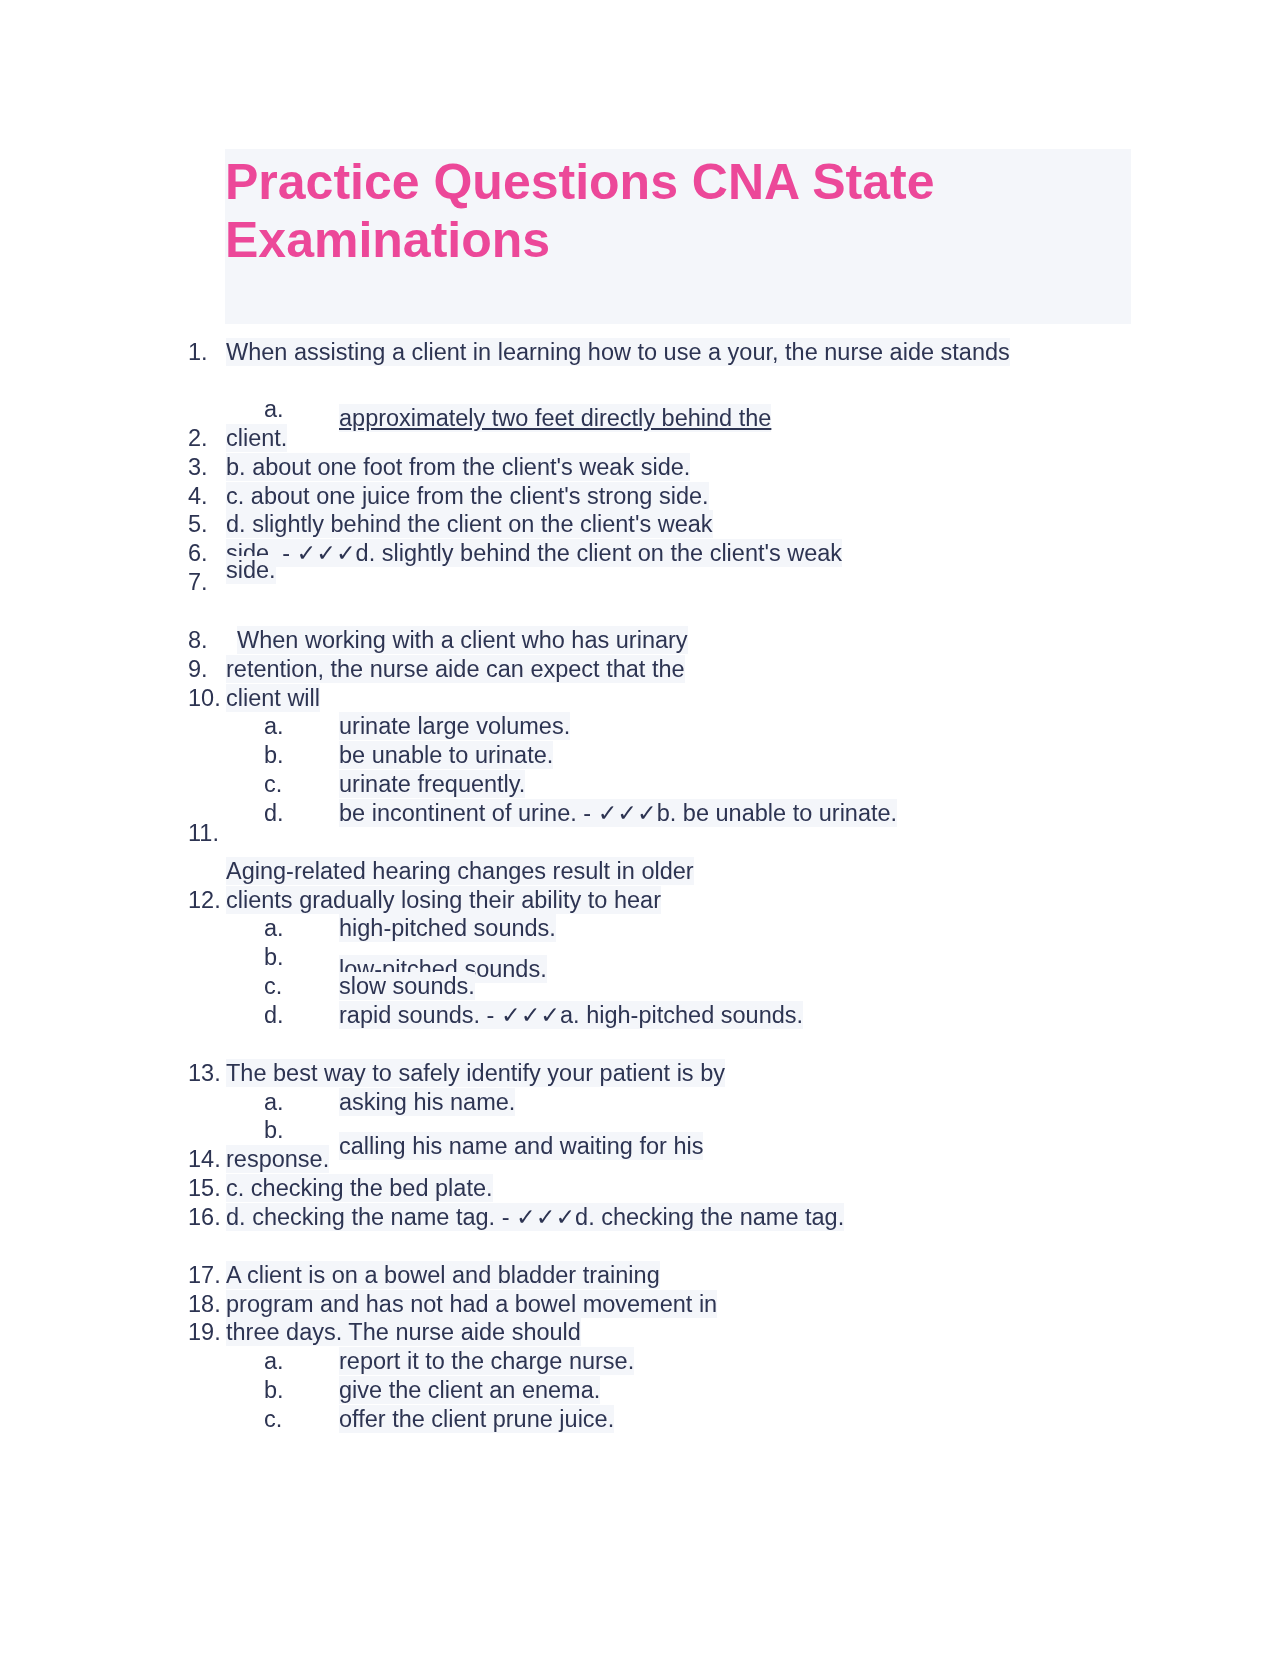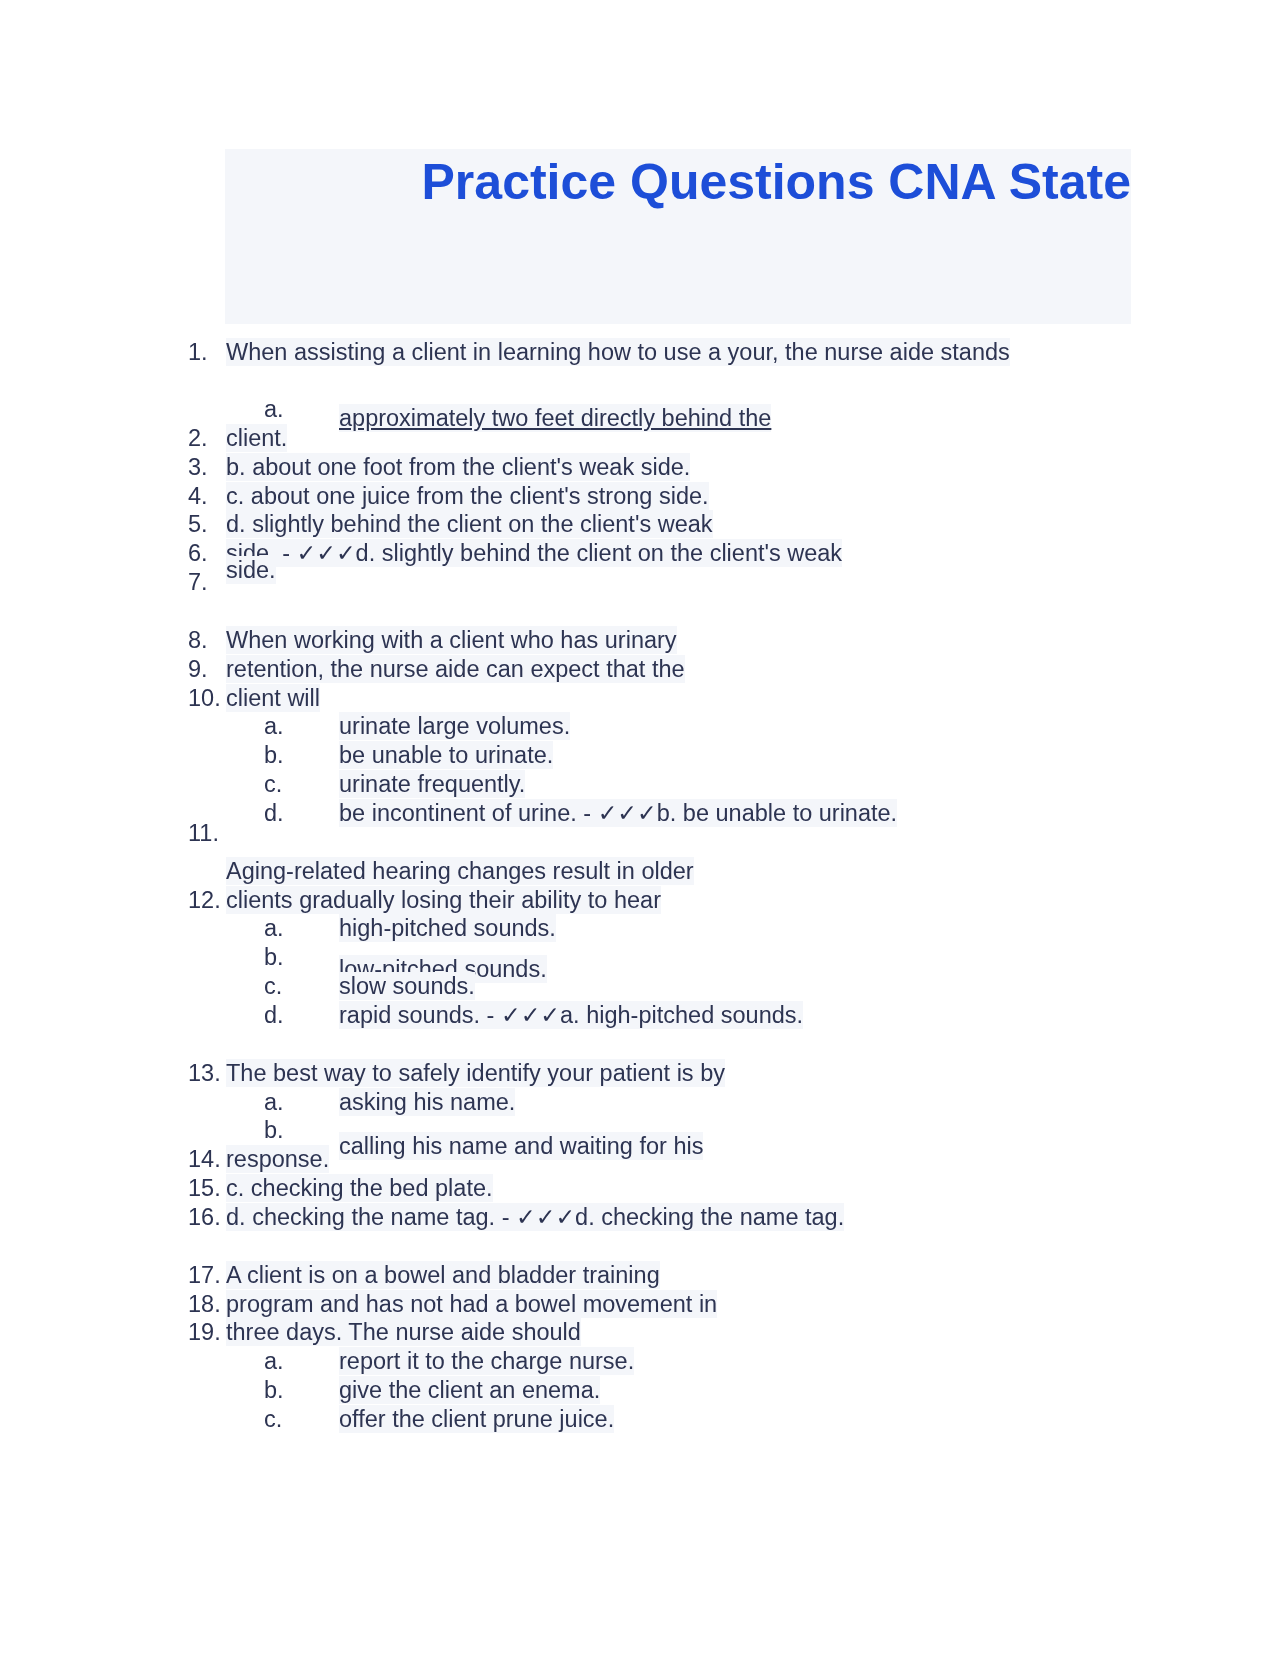--- a/index.html
+++ b/index.html
@@ -1,54 +1,55 @@
 <!DOCTYPE html>
 <html><head>
 <meta charset="utf-8">
 <style>
   html, body { margin: 0; padding: 0; background: #ffffff; }
   body { width: 1280px; height: 1656px; position: relative; overflow: hidden;
          font-family: "Liberation Sans", "DejaVu Sans", sans-serif; color: #2d3452; }
   .title-box { position: absolute; left: 225px; top: 149px; width: 906px; height: 175px;
                background: #f4f6fa; }
-  .title { position: absolute; left: 225px; top: 149px; width: 906px; text-align: right;
-           font-weight: bold; font-size: 50px; line-height: 58px; padding-top: 4px; color: #1d4ed8; }
+  .title { position: absolute; left: 225px; top: 149px; width: 906px; text-align: left;
+           font-weight: bold; font-size: 50px; line-height: 58px; padding-top: 4px; color: #ec4899; }
   .line { position: absolute; font-size: 23.5px; line-height: 28px; white-space: nowrap; }
   .num { position: absolute; left: 188px; }
   .txt { position: absolute; left: 226px; background: #f4f6fa; }
   .let { position: absolute; left: 264px; }
   .opt { position: absolute; left: 339px; background: #f4f6fa; }
 </style>
 </head>
 <body>
 
 <div class="title-box"></div>
 <div class="title">
   <div>Practice Questions CNA State</div>
+  <div>Examinations</div>
 </div>
 
 <div id="lines">
     <span class="line num" style="top: 338px;">1.</span>
     <span class="line txt" style="top: 338px;">When assisting a client in learning how to use a your, the nurse aide stands</span>
     <span class="line let" style="top: 395px;">a.</span>
     <span class="line opt" style="top: 404px; text-decoration: underline;">approximately two feet directly behind the</span>
     <span class="line num" style="top: 424px;">2.</span>
     <span class="line txt" style="top: 424px;">client.</span>
     <span class="line num" style="top: 453px;">3.</span>
     <span class="line txt" style="top: 453px;">b. about one foot from the client's weak side.</span>
     <span class="line num" style="top: 482px;">4.</span>
     <span class="line txt" style="top: 482px;">c. about one juice from the client's strong side.</span>
     <span class="line num" style="top: 510px;">5.</span>
     <span class="line txt" style="top: 510px;">d. slightly behind the client on the client's weak</span>
     <span class="line num" style="top: 539px;">6.</span>
     <span class="line txt" style="top: 539px;">side. - ✓✓✓d. slightly behind the client on the client's weak</span>
     <span class="line num" style="top: 568px;">7.</span>
     <span class="line txt" style="top: 556px;">side.</span>
     <span class="line num" style="top: 626px;">8.</span>
-    <span class="line txt" style="top: 626px;">When working with a client who has urinary</span>
+    <span class="line txt" style="top: 626px; margin-left: 11px;">When working with a client who has urinary</span>
     <span class="line num" style="top: 655px;">9.</span>
     <span class="line txt" style="top: 655px;">retention, the nurse aide can expect that the</span>
     <span class="line num" style="top: 684px;">10.</span>
     <span class="line txt" style="top: 684px;">client will</span>
     <span class="line let" style="top: 712px;">a.</span>
     <span class="line opt" style="top: 712px;">urinate large volumes.</span>
     <span class="line let" style="top: 741px;">b.</span>
     <span class="line opt" style="top: 741px;">be unable to urinate.</span>
     <span class="line let" style="top: 770px;">c.</span>
     <span class="line opt" style="top: 770px;">urinate frequently.</span>

